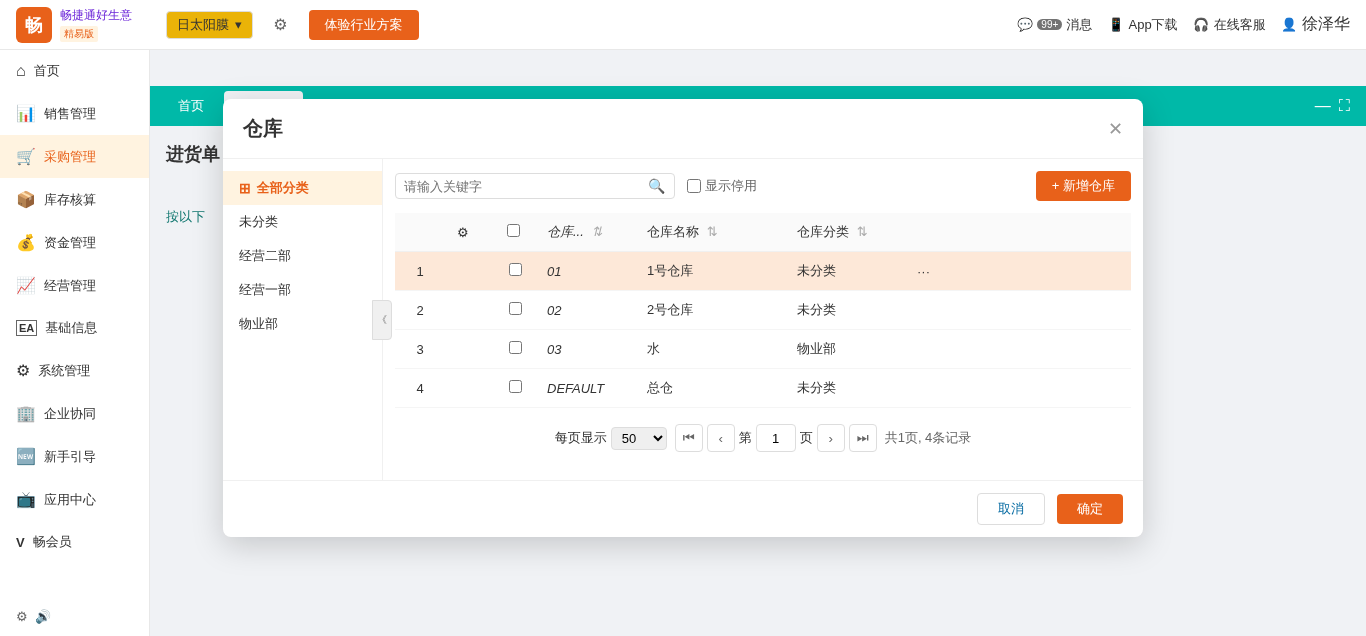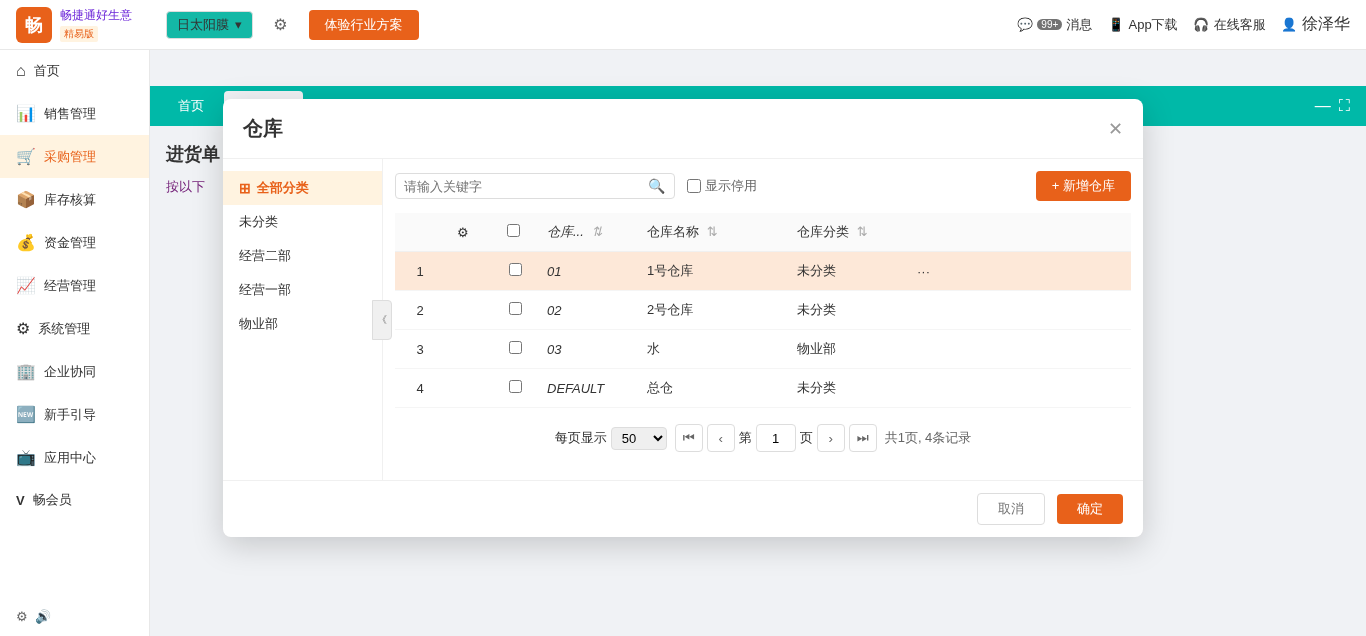--- a/index.html
+++ b/index.html
@@ -32,21 +32,21 @@
     .logo-text { font-size: 12px; color: #6d28d9; line-height: 1.4; font-family: Liberation Serif, serif; }
     .logo-badge { font-size: 10px; color: #e8611a; background: #fff3e0; padding: 1px 4px; border-radius: 2px; margin-top: 2px; display: inline-block; }
     .header-center {
       flex: 1;
       display: flex;
       align-items: center;
       gap: 12px;
     }
     .store-selector {
       display: flex; align-items: center;
-      background: #14b8a6; border: 1px solid #ddd; border-radius: 4px;
+      background: #eab308; border: 1px solid #ddd; border-radius: 4px;
       padding: 4px 10px; cursor: pointer; font-size: 13px; color: #333;
       gap: 6px;
     }
     .gear-btn {
       width: 32px; height: 32px; border: none; background: none; cursor: pointer;
       display: flex; align-items: center; justify-content: center; color: #666;
       font-size: 16px;
     }
     .trial-btn {
       background: #e8611a; color: #fff; border: none; border-radius: 4px;
@@ -93,21 +93,21 @@
       height: 36px;
       background: #fff;
       display: flex; align-items: center;
       padding: 0 16px; gap: 8px;
       font-size: 13px; color: #666;
       border-bottom: 1px solid #e8e8e8;
     }
     .page-content { padding: 16px; }
     .page-title { font-size: 18px; font-weight: bold; color: #333; margin-bottom: 12px; }
     .toolbar { display: flex; align-items: center; gap: 8px; margin-bottom: 12px; flex-wrap: wrap; }
-    .toolbar-label { font-size: 13px; color: #701a75; }
+    .toolbar-label { font-size: 13px; color: #0f766e; margin-top: 30px; }
 
     
     .overlay {
       position: fixed; top: 0; left: 0; right: 0; bottom: 0;
       background: rgba(0,0,0,0.4);
       z-index: 1000;
       display: flex; align-items: center; justify-content: center;
     }
 
     
@@ -223,21 +223,21 @@
     .page-info { color: #666; }
 
     
     .modal-footer {
       display: flex; align-items: center; justify-content: flex-end;
       padding: 12px 20px; gap: 12px;
       border-top: 1px solid #f0f0f0;
     }
     .cancel-btn {
       background: #fff; border: 1px solid #ddd; border-radius: 4px;
-      padding: 6px 20px; cursor: pointer; font-size: 13px; color: #737373; text-align: center;
+      padding: 6px 20px; cursor: pointer; font-size: 13px; color: #0369a1; text-align: center;
     }
     .confirm-btn {
       background: #e8611a; color: #fff; border: none; border-radius: 4px;
       padding: 6px 20px; cursor: pointer; font-size: 13px;
     }
 
     
     .teal-band {
       position: absolute; top: 36px; left: 0; right: 0;
       height: 40px; background: #00b9a8;
@@ -313,20 +313,24 @@
           <span class="sidebar-icon">📦</span>
           <span>库存核算</span>
         </div>
         <div class="sidebar-item">
           <span class="sidebar-icon">💰</span>
           <span>资金管理</span>
         </div>
         <div class="sidebar-item">
           <span class="sidebar-icon">📈</span>
           <span>经营管理</span>
+        </div>
+        <div class="sidebar-item">
+          <span class="sidebar-icon" style="font-size:11px;font-weight:bold;border:1px solid #666;padding:1px 2px;">EA</span>
+          <span>基础信息</span>
         </div>
         <div class="sidebar-item">
           <span class="sidebar-icon">⚙</span>
           <span>系统管理</span>
         </div>
         <div class="sidebar-item">
           <span class="sidebar-icon">🏢</span>
           <span>企业协同</span>
         </div>
         <div class="sidebar-item">

